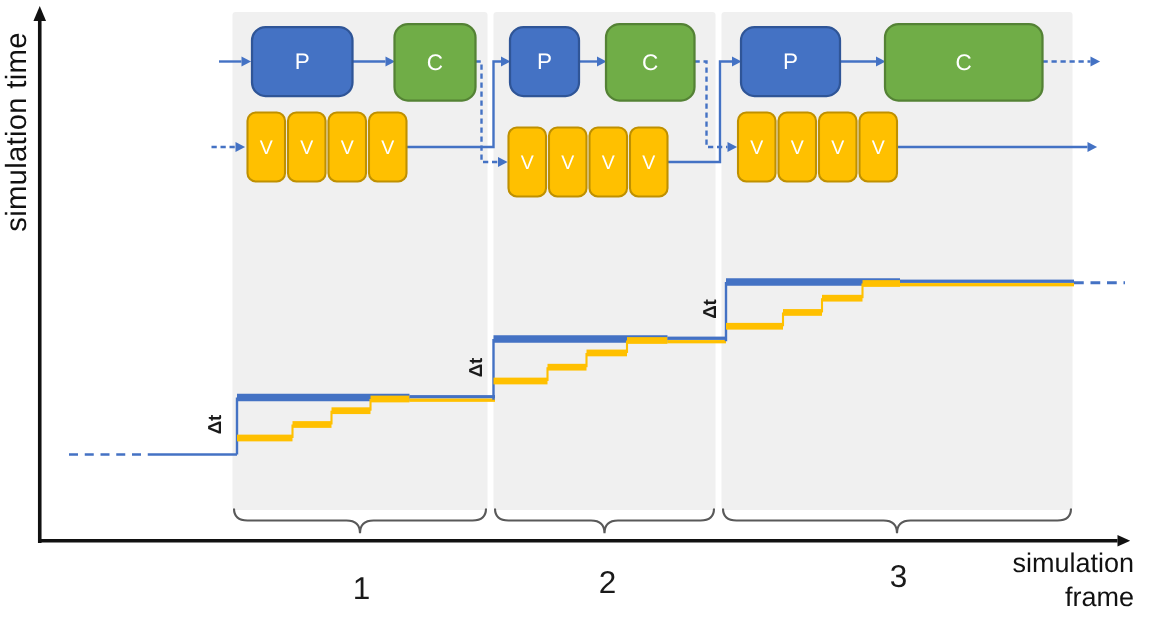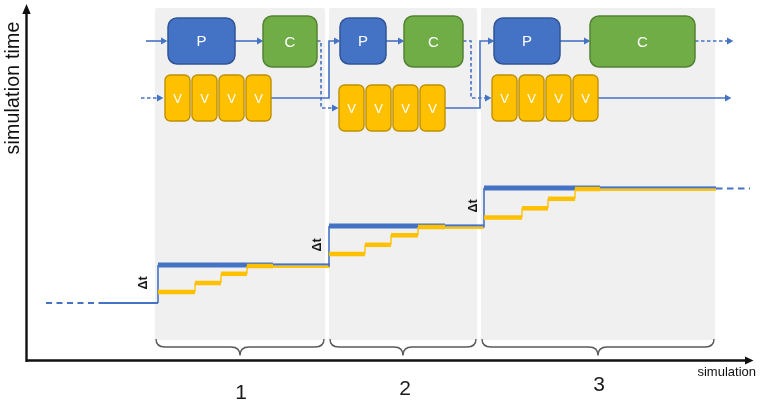--- a/index.html
+++ b/index.html
@@ -9,21 +9,21 @@
   }
   .stage svg{position:absolute;left:0;top:0;}
   svg text{font-family:"Liberation Sans",sans-serif;}
   .ylabel{
     position:absolute;left:12px;top:88px;
     transform:translate(-50%,-50%) rotate(-90deg);
     font-size:19.5px;color:#111;white-space:nowrap;letter-spacing:.2px;
   }
   .xlabel{
     position:absolute;right:12px;top:364px;text-align:right;
-    font-size:13px;color:#111;line-height:1.28;
+    font-size:18px;color:#111;line-height:1.28;
   }
 </style>
 </head>
 <body>
 
 <div class="stage">
   <svg id="cv" width="768" height="419" viewBox="0 0 768 419">
       <rect x="155" y="8" width="170" height="332" fill="#F0F0F0" rx="2"></rect>
       <rect x="329" y="8" width="148" height="332" fill="#F0F0F0" rx="2"></rect>
       <rect x="481" y="8" width="234" height="332" fill="#F0F0F0" rx="2"></rect>
@@ -131,14 +131,15 @@
       <path d="M 156 339 C 156 344.5 159 347 165 347 L 231 347 C 237 347 240 349.5 240 355.5 C 240 349.5 243 347 249 347 L 315 347 C 321 347 324 344.5 324 339" fill="none" stroke="#595959" stroke-width="1.4"></path>
       <text x="241" y="399" font-size="21" text-anchor="middle" fill="#1a1a1a">1</text>
       <path d="M 330 339 C 330 344.5 333 347 339 347 L 394 347 C 400 347 403 349.5 403 355.5 C 403 349.5 406 347 412 347 L 467 347 C 473 347 476 344.5 476 339" fill="none" stroke="#595959" stroke-width="1.4"></path>
       <text x="405" y="395" font-size="21" text-anchor="middle" fill="#1a1a1a">2</text>
       <path d="M 482 339 C 482 344.5 485 347 491 347 L 589 347 C 595 347 598 349.5 598 355.5 C 598 349.5 601 347 607 347 L 705 347 C 711 347 714 344.5 714 339" fill="none" stroke="#595959" stroke-width="1.4"></path>
       <text x="599" y="391" font-size="21" text-anchor="middle" fill="#1a1a1a">3</text>
     </svg>
   <div class="ylabel">simulation time</div>
   <div class="xlabel">
     <div>simulation</div>
+    <div>frame</div>
   </div>
 </div>
 
 </body></html>

